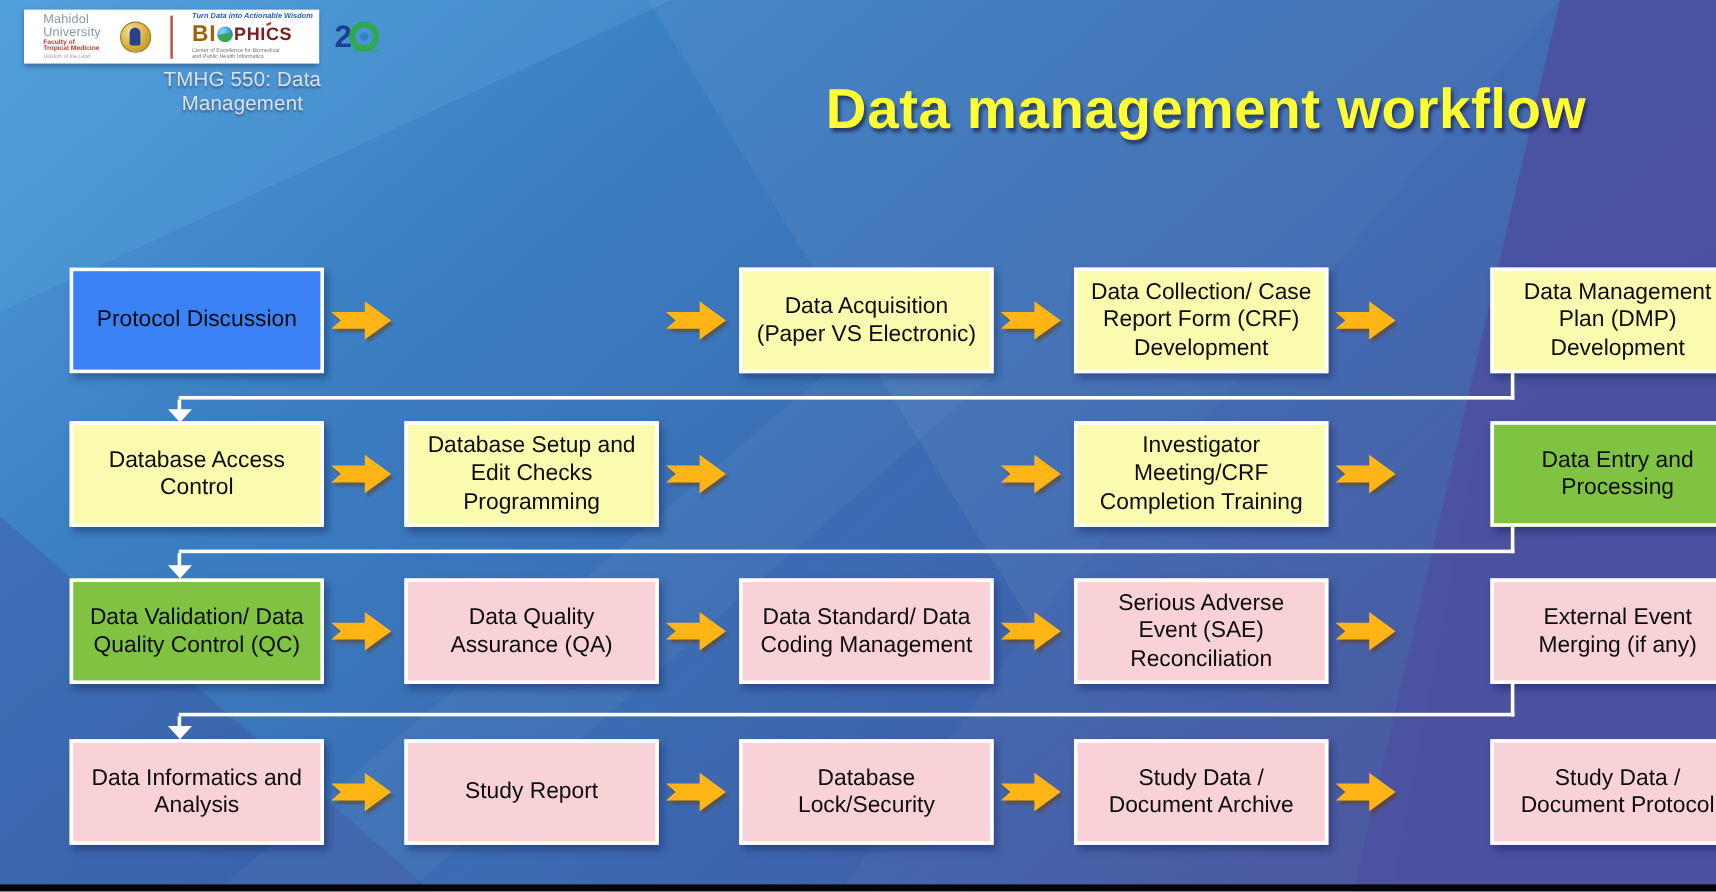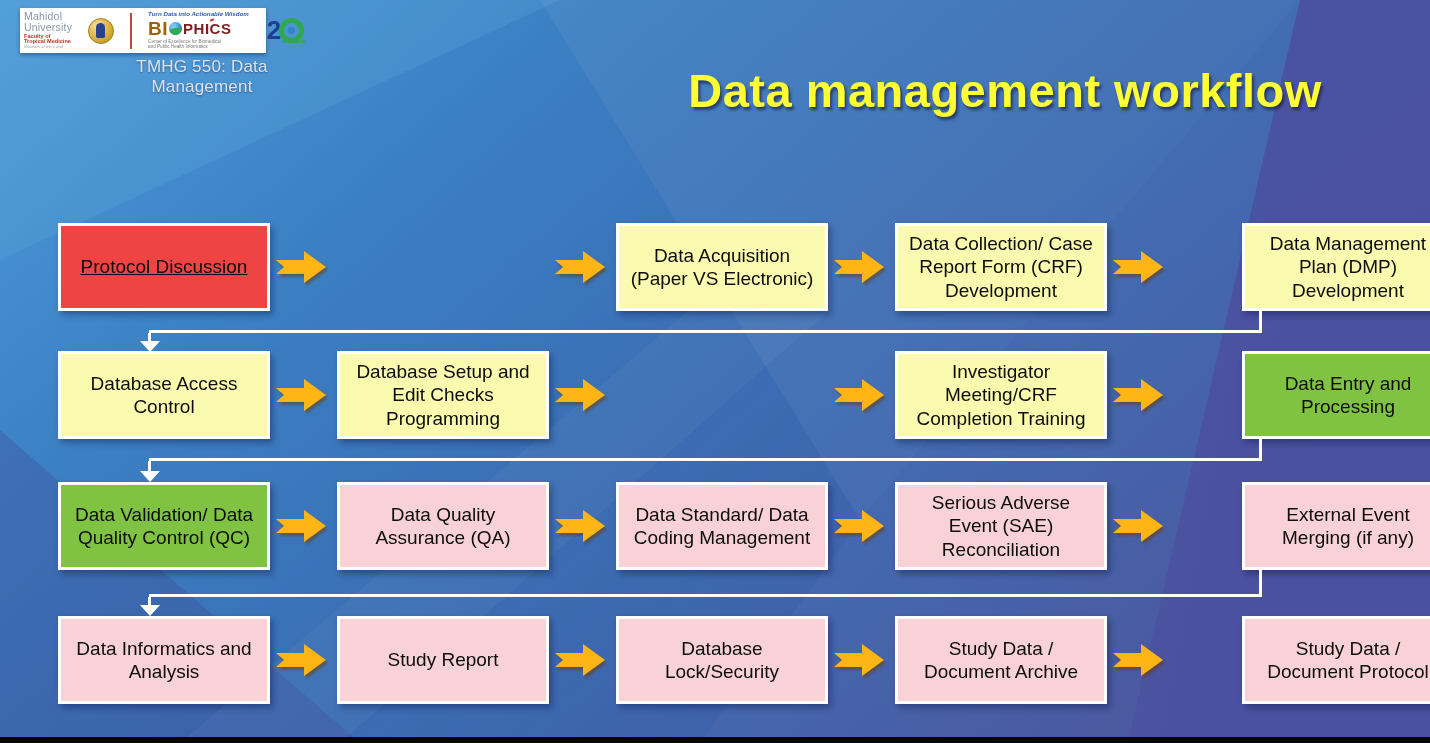--- a/index.html
+++ b/index.html
@@ -2,21 +2,21 @@
 <html><head>
 <meta charset="utf-8">
 <style>
   html,body{margin:0;padding:0;}
   body{width:1430px;height:743px;overflow:hidden;font-family:"Liberation Sans",sans-serif;}
   .stage{position:relative;width:1430px;height:743px;overflow:hidden;background:#3A70B6;}
   .bg-svg{position:absolute;left:0;top:0;width:100%;height:100%;display:block;}
 
   
   .banner{position:absolute;left:20px;top:8px;width:246px;height:45px;background:#ffffff;
-          display:flex;align-items:center;padding:2px 4px;box-sizing:border-box;gap:16px;
+          display:flex;align-items:center;padding:2px 16px;box-sizing:border-box;gap:16px;
           box-shadow:0 2px 4px rgba(0,0,30,.35);}
   .mu-block{width:86px;line-height:1.02;}
   .mu-name{font-size:10.5px;color:#8796A8;font-weight:500;letter-spacing:.2px;}
   .mu-fac{font-size:5.6px;color:#C2352B;font-weight:700;margin-top:1px;}
   .mu-motto{font-size:4.4px;color:#9AA3AD;font-style:italic;}
   .emblem{width:24px;height:24px;border-radius:50%;flex:0 0 auto;
           background:radial-gradient(circle at 35% 30%,#F6E2A0,#D9AE3C 55%,#B08A20);
           border:1px solid #A07C1A;position:relative;}
   .emblem::after{content:"";position:absolute;left:7px;top:4px;width:9px;height:15px;
           background:#27418F;border-radius:5px 5px 2px 2px;}
@@ -121,21 +121,21 @@
           <span class="anniv-dot"></span>
         </span>
       <span class="anniv-word">ANNIVERSARY</span>
     </div>
   </div>
 
   <div class="course-label">TMHG 550: Data Management</div>
 
   <div class="page-title">Data management workflow</div>
 
-  <div class="wbox r0 c0" style="background: #ef4444; text-decoration: underline;">
+  <div class="wbox r0 c0" style="background: #3b82f6;">
       <span>Protocol Discussion</span>
     </div>
   <div class="wbox r0 c2" style="background: rgb(251, 251, 175);">
       <span>Data Acquisition (Paper VS Electronic)</span>
     </div>
   <div class="wbox r0 c3" style="background: rgb(251, 251, 175);">
       <span>Data Collection/ Case Report Form (CRF) Development</span>
     </div>
   <div class="wbox r0 c4" style="background: rgb(251, 251, 175);">
       <span>Data Management Plan (DMP) Development</span>

